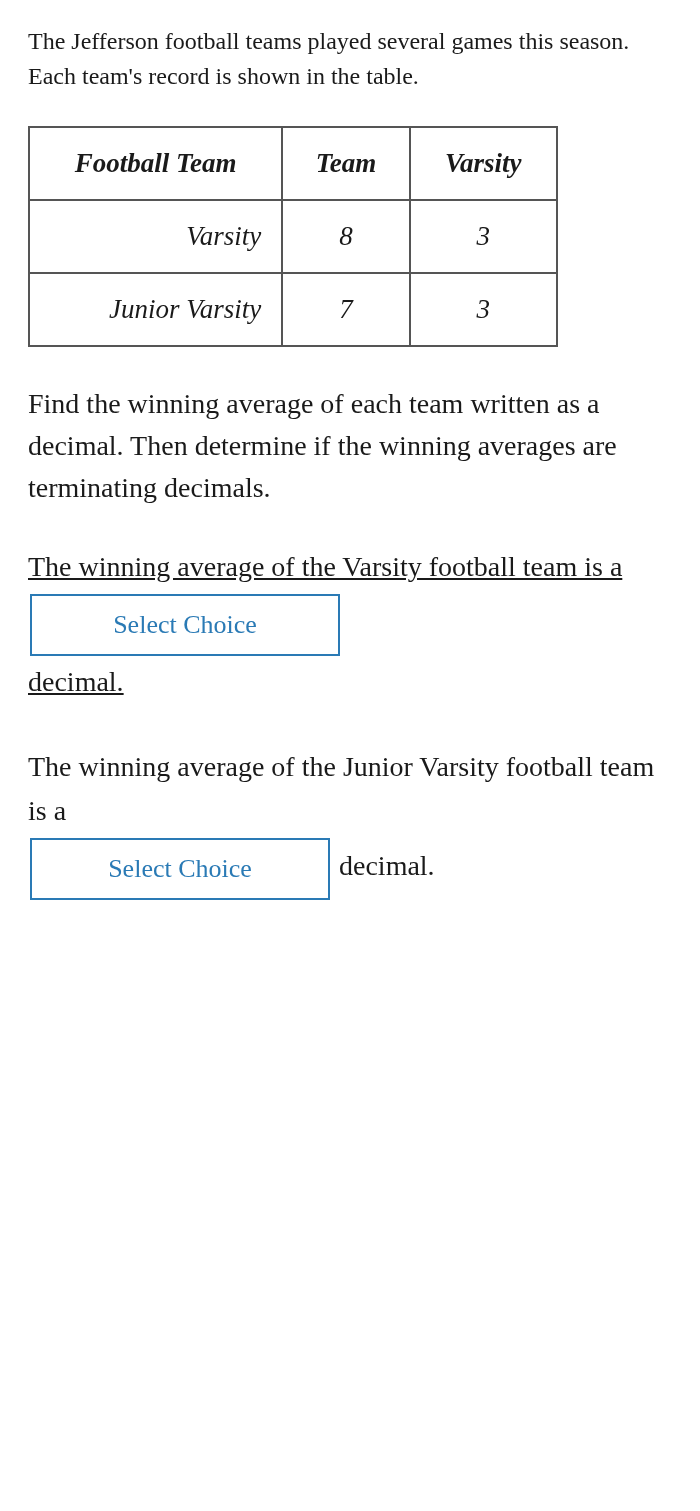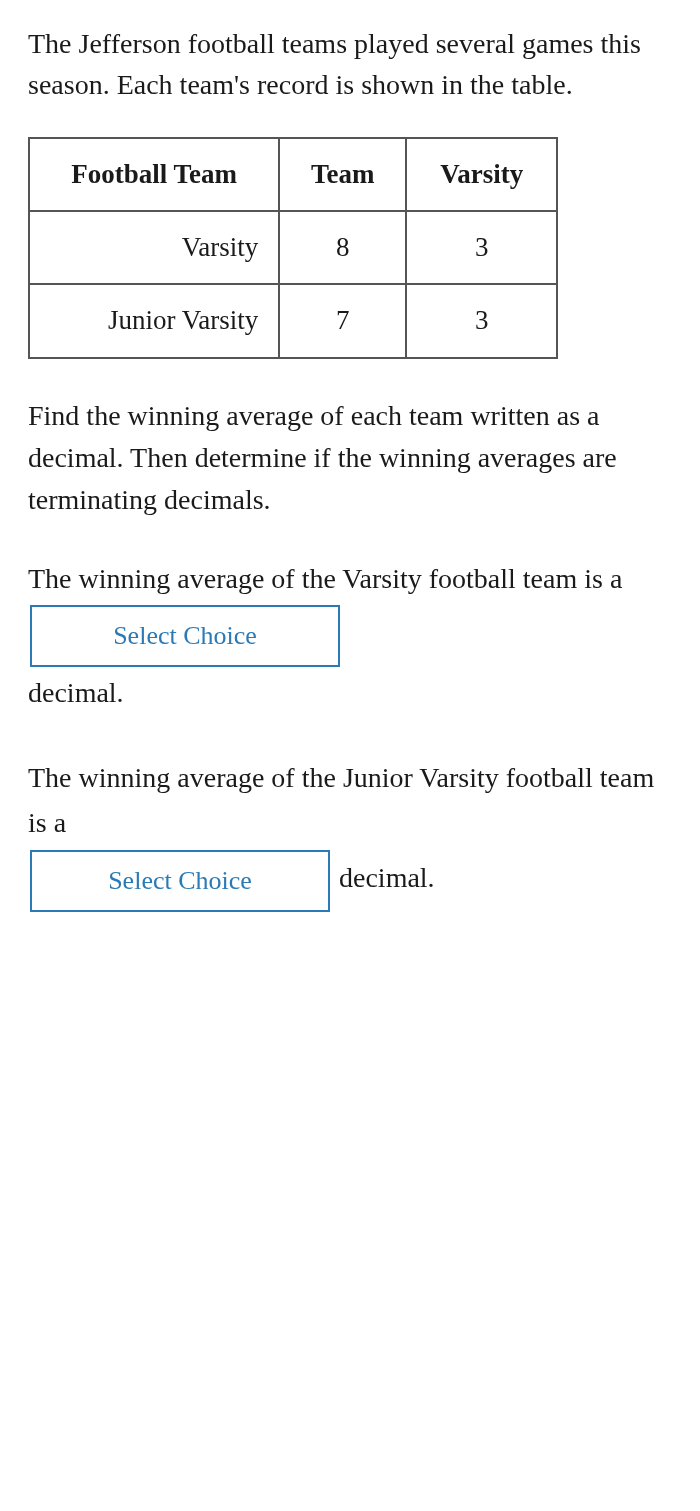--- a/index.html
+++ b/index.html
@@ -13,40 +13,41 @@
       font-size: 28px;
       color: #1a1a1a;
       background: #ffffff;
       width: 700px;
       min-height: 1511px;
       padding: 24px 28px 40px 28px;
       line-height: 1.45;
     }
 
     .intro-text {
-      font-size: 28px;
+      font-size: 24px;
       line-height: 1.45;
       margin-bottom: 32px;
     }
 
     .table-wrapper {
       margin-bottom: 36px;
     }
 
     table {
       border-collapse: collapse;
       width: 530px;
       font-size: 27px;
     }
 
     table th, table td {
       border: 2px solid #555;
       padding: 16px 20px;
       text-align: center;
       vertical-align: middle;
+      font-style: italic;
     }
 
     table th {
       font-weight: bold;
     }
 
     table td:first-child {
       text-align: right;
     }
 
@@ -54,20 +55,21 @@
       font-size: 28px;
       line-height: 1.5;
       margin-bottom: 36px;
       margin-top: 8px;
     }
 
     .statement-block {
       font-size: 28px;
       line-height: 1.6;
       margin-bottom: 40px;
+      text-decoration: underline;
     }
 
     .select-btn {
       display: inline-block;
       border: 2.5px solid #2a7ab5;
       color: #2a7ab5;
       background: #ffffff;
       font-size: 26px;
       padding: 14px 22px;
       cursor: pointer;

